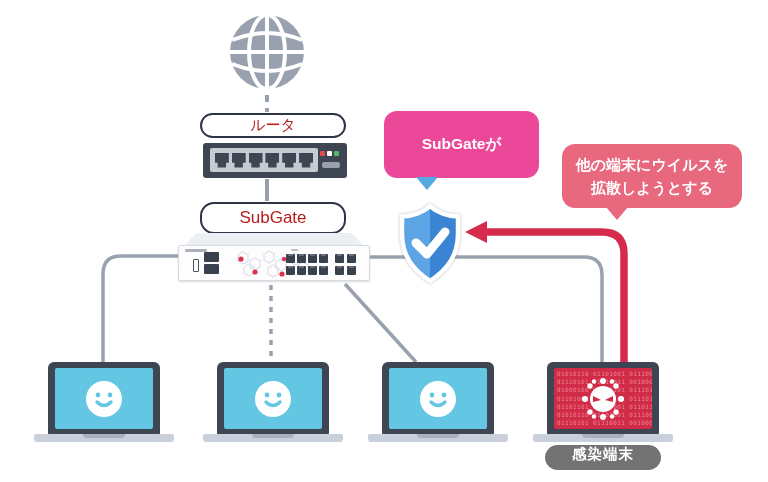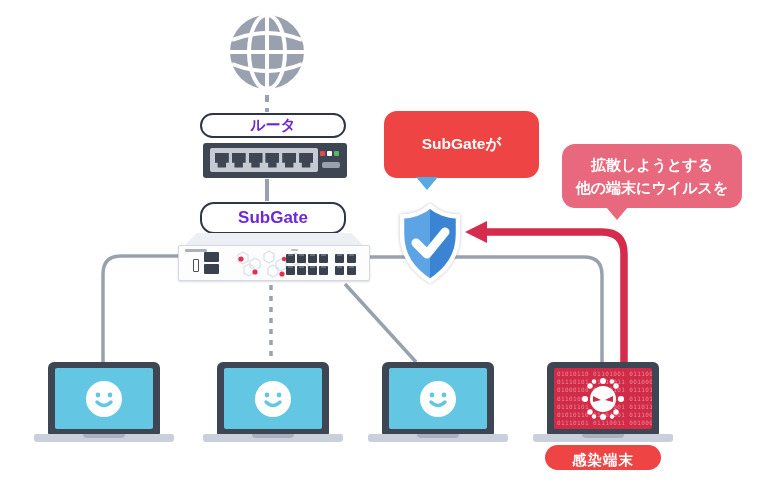--- a/index.html
+++ b/index.html
@@ -8,21 +8,21 @@
     font-family:"Liberation Sans","DejaVu Sans",sans-serif;
   }
   #stage *{box-sizing:border-box;}
   .abs{position:absolute;}
   svg.layer{position:absolute;left:0;top:0;width:768px;height:482px;z-index:1;}
 
   
   .pill{
     position:absolute;z-index:3;background:#fff;border:2.5px solid #2e3547;border-radius:14px;
     display:flex;align-items:center;justify-content:center;
-    font-weight:bold;color:#6d28d9;
+    font-weight:normal;color:#b91c1c;
   }
   
   .router{position:absolute;left:203px;top:143px;width:144px;height:35px;background:#3e4553;border-radius:3px;z-index:3;}
   .router-panel{position:absolute;left:7px;top:5px;width:108px;height:24px;background:#c6cbd3;border-radius:2px;display:flex;align-items:center;justify-content:space-evenly;padding:0 2px;}
   .rj45{width:14px;height:15px;background:#3e4553;
     clip-path:polygon(0% 0%,100% 0%,100% 68%,80% 68%,80% 100%,20% 100%,20% 68%,0% 68%);}
   .led{position:absolute;width:5px;height:5px;border-radius:1px;top:8px;}
   .router-chip{position:absolute;width:18px;height:6px;border-radius:2px;background:#9aa1ae;right:7px;top:19px;}
 
   
@@ -34,42 +34,42 @@
   .sg-port:after{content:"";position:absolute;left:2px;top:0;width:5px;height:2px;background:#666e7d;}
   .sg-bigport{position:absolute;width:15px;height:10px;background:#39404e;border-radius:1px;}
   .sg-usb{position:absolute;left:14px;top:13px;width:6px;height:13px;background:#fff;border:1.5px solid #4a5260;border-radius:1px;}
   .sg-brand{position:absolute;left:6px;top:3px;width:22px;height:2.5px;background:#aab1bd;border-radius:1px;}
   .sg-marks{position:absolute;width:7px;height:2px;background:#b9bfc9;border-radius:1px;}
 
   
   .bubble{position:absolute;z-index:5;border-radius:13px;color:#fff;font-weight:bold;
     display:flex;flex-direction:column;align-items:center;justify-content:center;line-height:1.55;text-align:center;}
   .bubble .tail{position:absolute;bottom:-12px;width:0;height:0;border-left:11px solid transparent;border-right:11px solid transparent;}
-  .bubble-blue{left:384px;top:111px;width:155px;height:67px;background:#ef4444;font-size:15.5px;}
+  .bubble-blue{left:384px;top:111px;width:155px;height:67px;background:#ec4899;font-size:15.5px;}
   .bubble-blue .tail{left:32px;border-top:13px solid #57a9e3;}
   .bubble-red{left:562px;top:144px;width:180px;height:64px;background:#e8697e;font-size:15px;}
   .bubble-red .tail{left:44px;border-top:13px solid #e8697e;}
 
   
   .shield{position:absolute;left:395px;top:202px;width:70px;height:84px;z-index:4;}
 
   
   .laptop{position:absolute;z-index:3;width:140px;}
   .lp-bezel{position:absolute;left:14px;top:0;width:112px;height:73px;background:#3e4553;border-radius:6px 6px 2px 2px;padding:6px 7px;}
   .lp-screen{width:100%;height:100%;border-radius:2px;position:relative;overflow:hidden;display:flex;align-items:center;justify-content:center;}
   .screen-ok{background:#63c6e2;}
   .screen-bad{background:#d02b47;}
   .lp-base{position:absolute;left:0;top:72px;width:140px;height:8px;background:#cad0db;border-radius:2px 2px 3px 3px;}
   .lp-base:after{content:"";position:absolute;left:50%;top:0;transform:translateX(-50%);width:42px;height:3.5px;background:#a9b0bf;border-radius:0 0 4px 4px;}
   .binary{position:absolute;inset:0;padding:2px 3px;color:#ef8397;font-family:"DejaVu Sans Mono","Liberation Mono",monospace;
     font-size:6px;line-height:8.2px;letter-spacing:.4px;white-space:nowrap;overflow:hidden;}
   .virus-wrap{position:absolute;inset:0;display:flex;align-items:center;justify-content:center;}
 
-  .badge-infected{position:absolute;left:545px;top:445px;width:116px;height:25px;z-index:4;background:#ef4444;border-radius:13px;
-    color:#fff;font-weight:bold;font-size:14.5px;display:flex;align-items:flex-end;justify-content:center;letter-spacing:1px;}
+  .badge-infected{position:absolute;left:545px;top:445px;width:116px;height:25px;z-index:4;background:#737373;border-radius:13px;
+    color:#fff;font-weight:bold;font-size:14.5px;display:flex;align-items:flex-start;justify-content:center;letter-spacing:1px;}
 </style>
 </head>
 <body>
 
 <div id="stage">
 
   <svg class="layer" viewBox="0 0 768 482">
 
     <path d="M267,95 V112" stroke="#9aa1ae" stroke-width="4" stroke-dasharray="7 6" fill="none"></path>
 
@@ -175,22 +175,22 @@
     <path d="M35,4 C42,10.5 53,14.5 63,14.5 L63,32 C63,53 53,67 35,79 C17,67 7,53 7,32 L7,14.5 C17,14.5 28,10.5 35,4 Z" fill="url(#sg)" stroke="#ffffff" stroke-width="4.5" style="filter:drop-shadow(0 0 1.5px rgba(60,70,90,.35));"></path>
     <path d="M21,41 L32,52 L50,30" fill="none" stroke="#ffffff" stroke-width="9" stroke-linecap="round" stroke-linejoin="round"></path>
   </svg>
 
   <div class="bubble bubble-blue">
     <span>SubGateが</span>
     <div class="tail"></div>
   </div>
 
   <div class="bubble bubble-red">
+    <span>他の端末にウイルスを</span>
     <span>拡散しようとする</span>
-    <span>他の端末にウイルスを</span>
     <div class="tail"></div>
   </div>
 
   <div class="laptop" style="left:34px;top:362px;">
     <div class="lp-bezel">
       <div class="lp-screen screen-ok">
         <svg width="42" height="42" viewBox="0 0 42 42">
           <circle cx="21" cy="21" r="18" fill="#ffffff"></circle>
           <circle cx="15" cy="17" r="2.4" fill="#63c6e2"></circle>
           <circle cx="27" cy="17" r="2.4" fill="#63c6e2"></circle>

